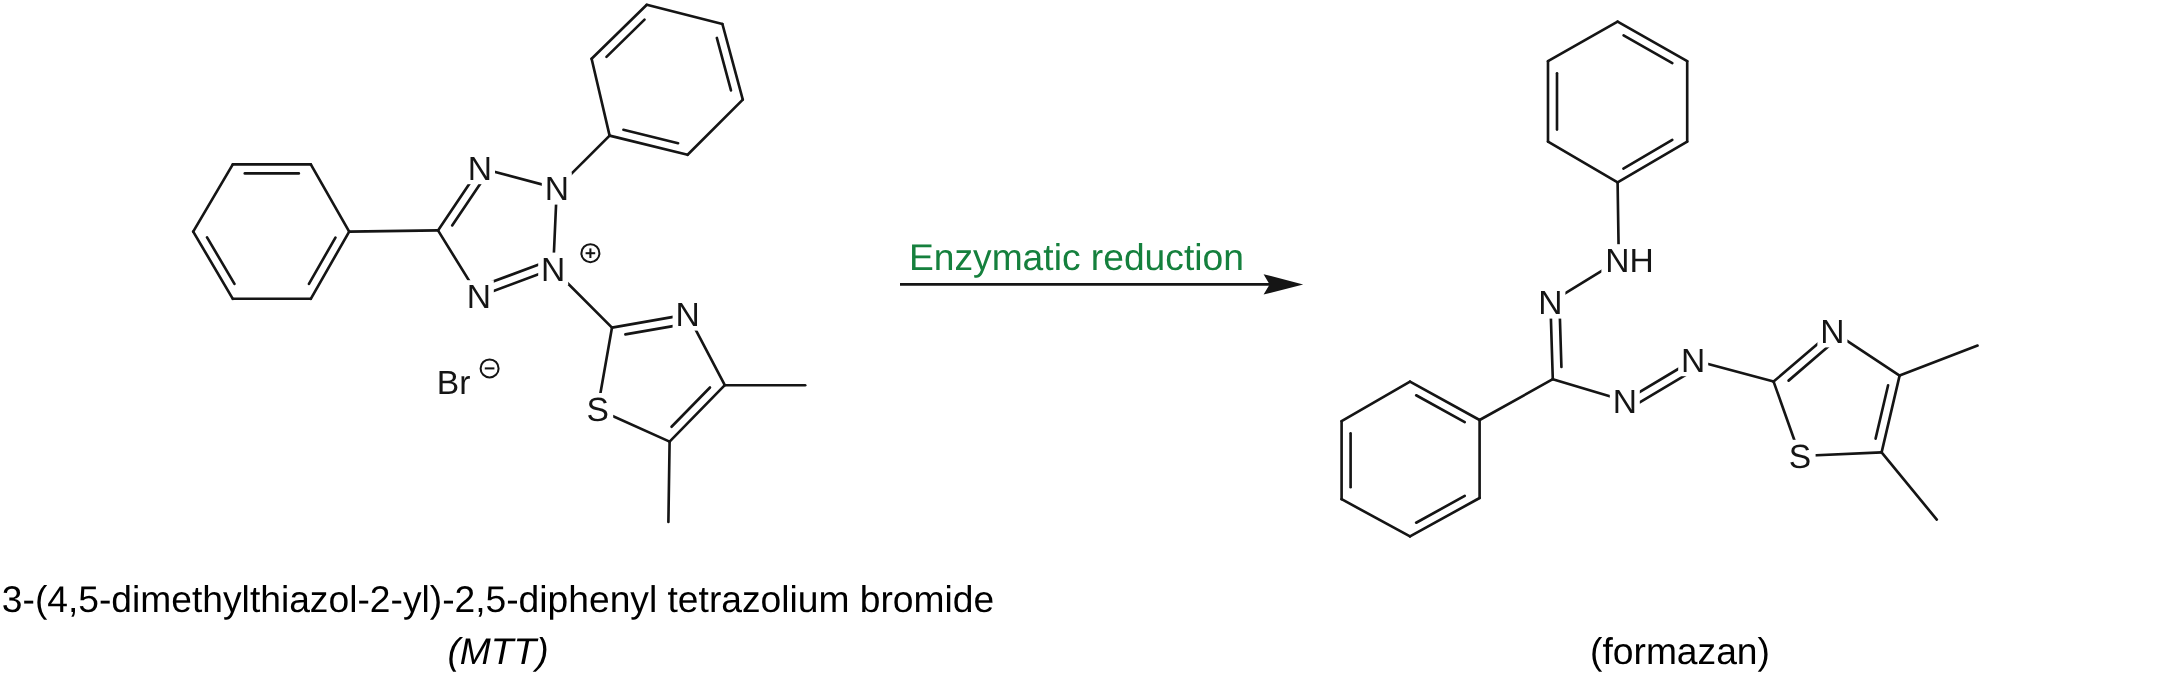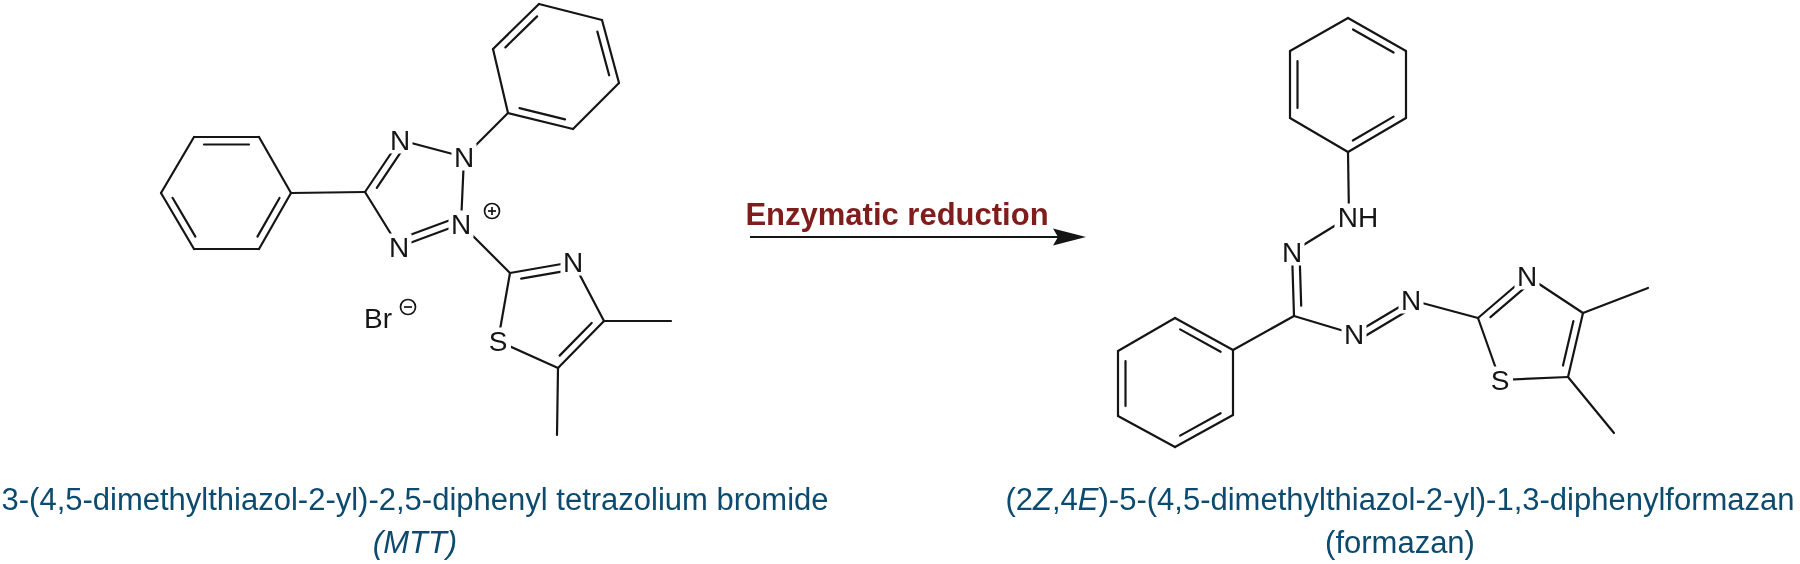--- a/index.html
+++ b/index.html
@@ -10,32 +10,31 @@
     font-family:"Liberation Sans", sans-serif;
     overflow:hidden;
   }
   .scheme-svg{position:absolute;left:0;top:0;}
   .cap{
     position:absolute;
     transform:translateX(-50%);
     white-space:nowrap;
     line-height:1;
     font-size:31px;
-    color:#0c4a6e;
+    color:#000000;
     text-align:center;
   }
   .cap i{font-style:italic;}
   .arrow-label{
     position:absolute;
     transform:translateX(-50%);
     white-space:nowrap;
     line-height:1;
     font-size:31px;
-    color:#7f1d1d;
-    font-weight:bold;
+    color:#15803d;
   }
 </style>
 </head>
 <body>
 
 <div class="canvas">
 
   <svg class="scheme-svg" id="scheme" width="1800" height="564" viewBox="0 0 1800 564">
     <g id="mol-layer">
         <g>
@@ -153,17 +152,16 @@
       </g>
     <g id="arrow-layer">
         <line x1="750" y1="237" x2="1060" y2="237" stroke="#151515" stroke-width="2.2"></line>
         <polygon points="1086,237 1053,228.5 1058,237 1053,245.5" fill="#151515"></polygon>
       </g>
   </svg>
 
   <div class="cap" id="cap-left-1" style="left: 415px; top: 484px;"><span>3-(4,5-dimethylthiazol-2-yl)-2,5-diphenyl tetrazolium bromide</span></div>
   <div class="cap" id="cap-left-2" style="left: 415px; top: 527px; font-style: italic;">(MTT)</div>
 
-  <div class="cap" id="cap-right-1" style="left: 1400px; top: 484px;"><span>(2</span><i>Z</i><span>,4</span><i>E</i><span>)-5-(4,5-dimethylthiazol-2-yl)-1,3-diphenylformazan</span></div>
   <div class="cap" id="cap-right-2" style="left: 1400px; top: 527px;">(formazan)</div>
 
   <div class="arrow-label" id="arrow-label" style="left: 897px; top: 199px;">Enzymatic reduction</div>
 </div>
 
 </body></html>

